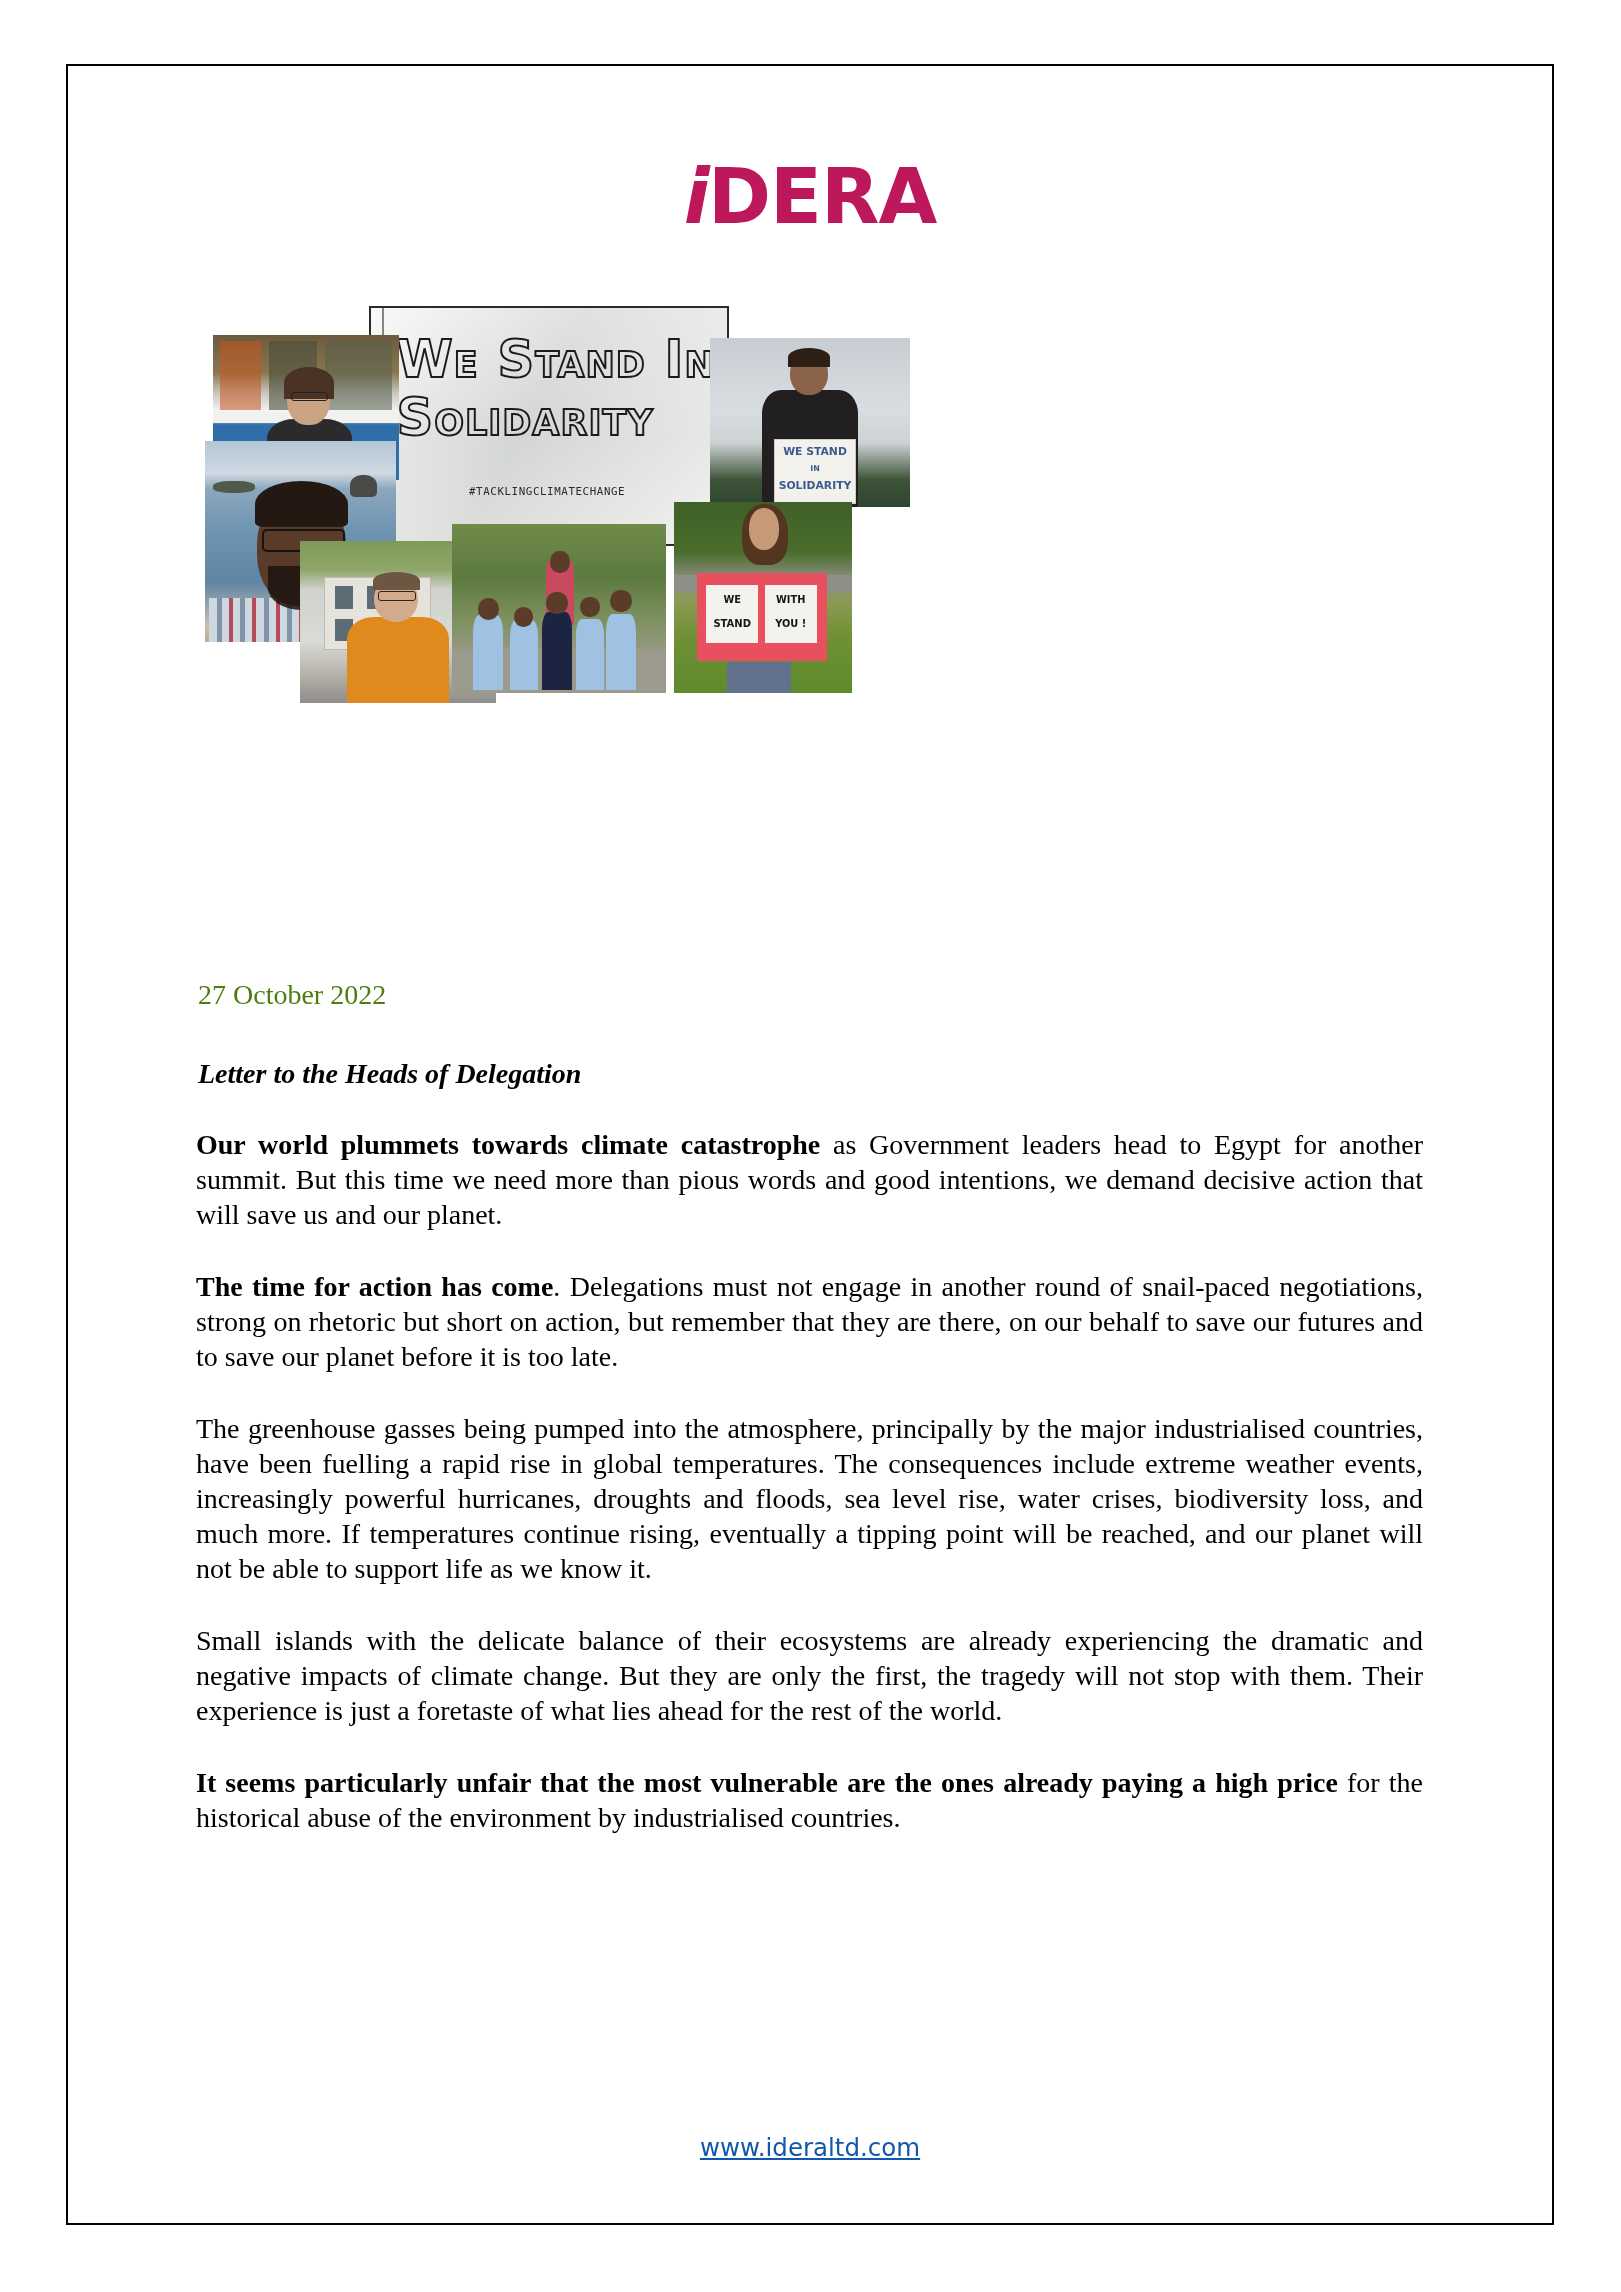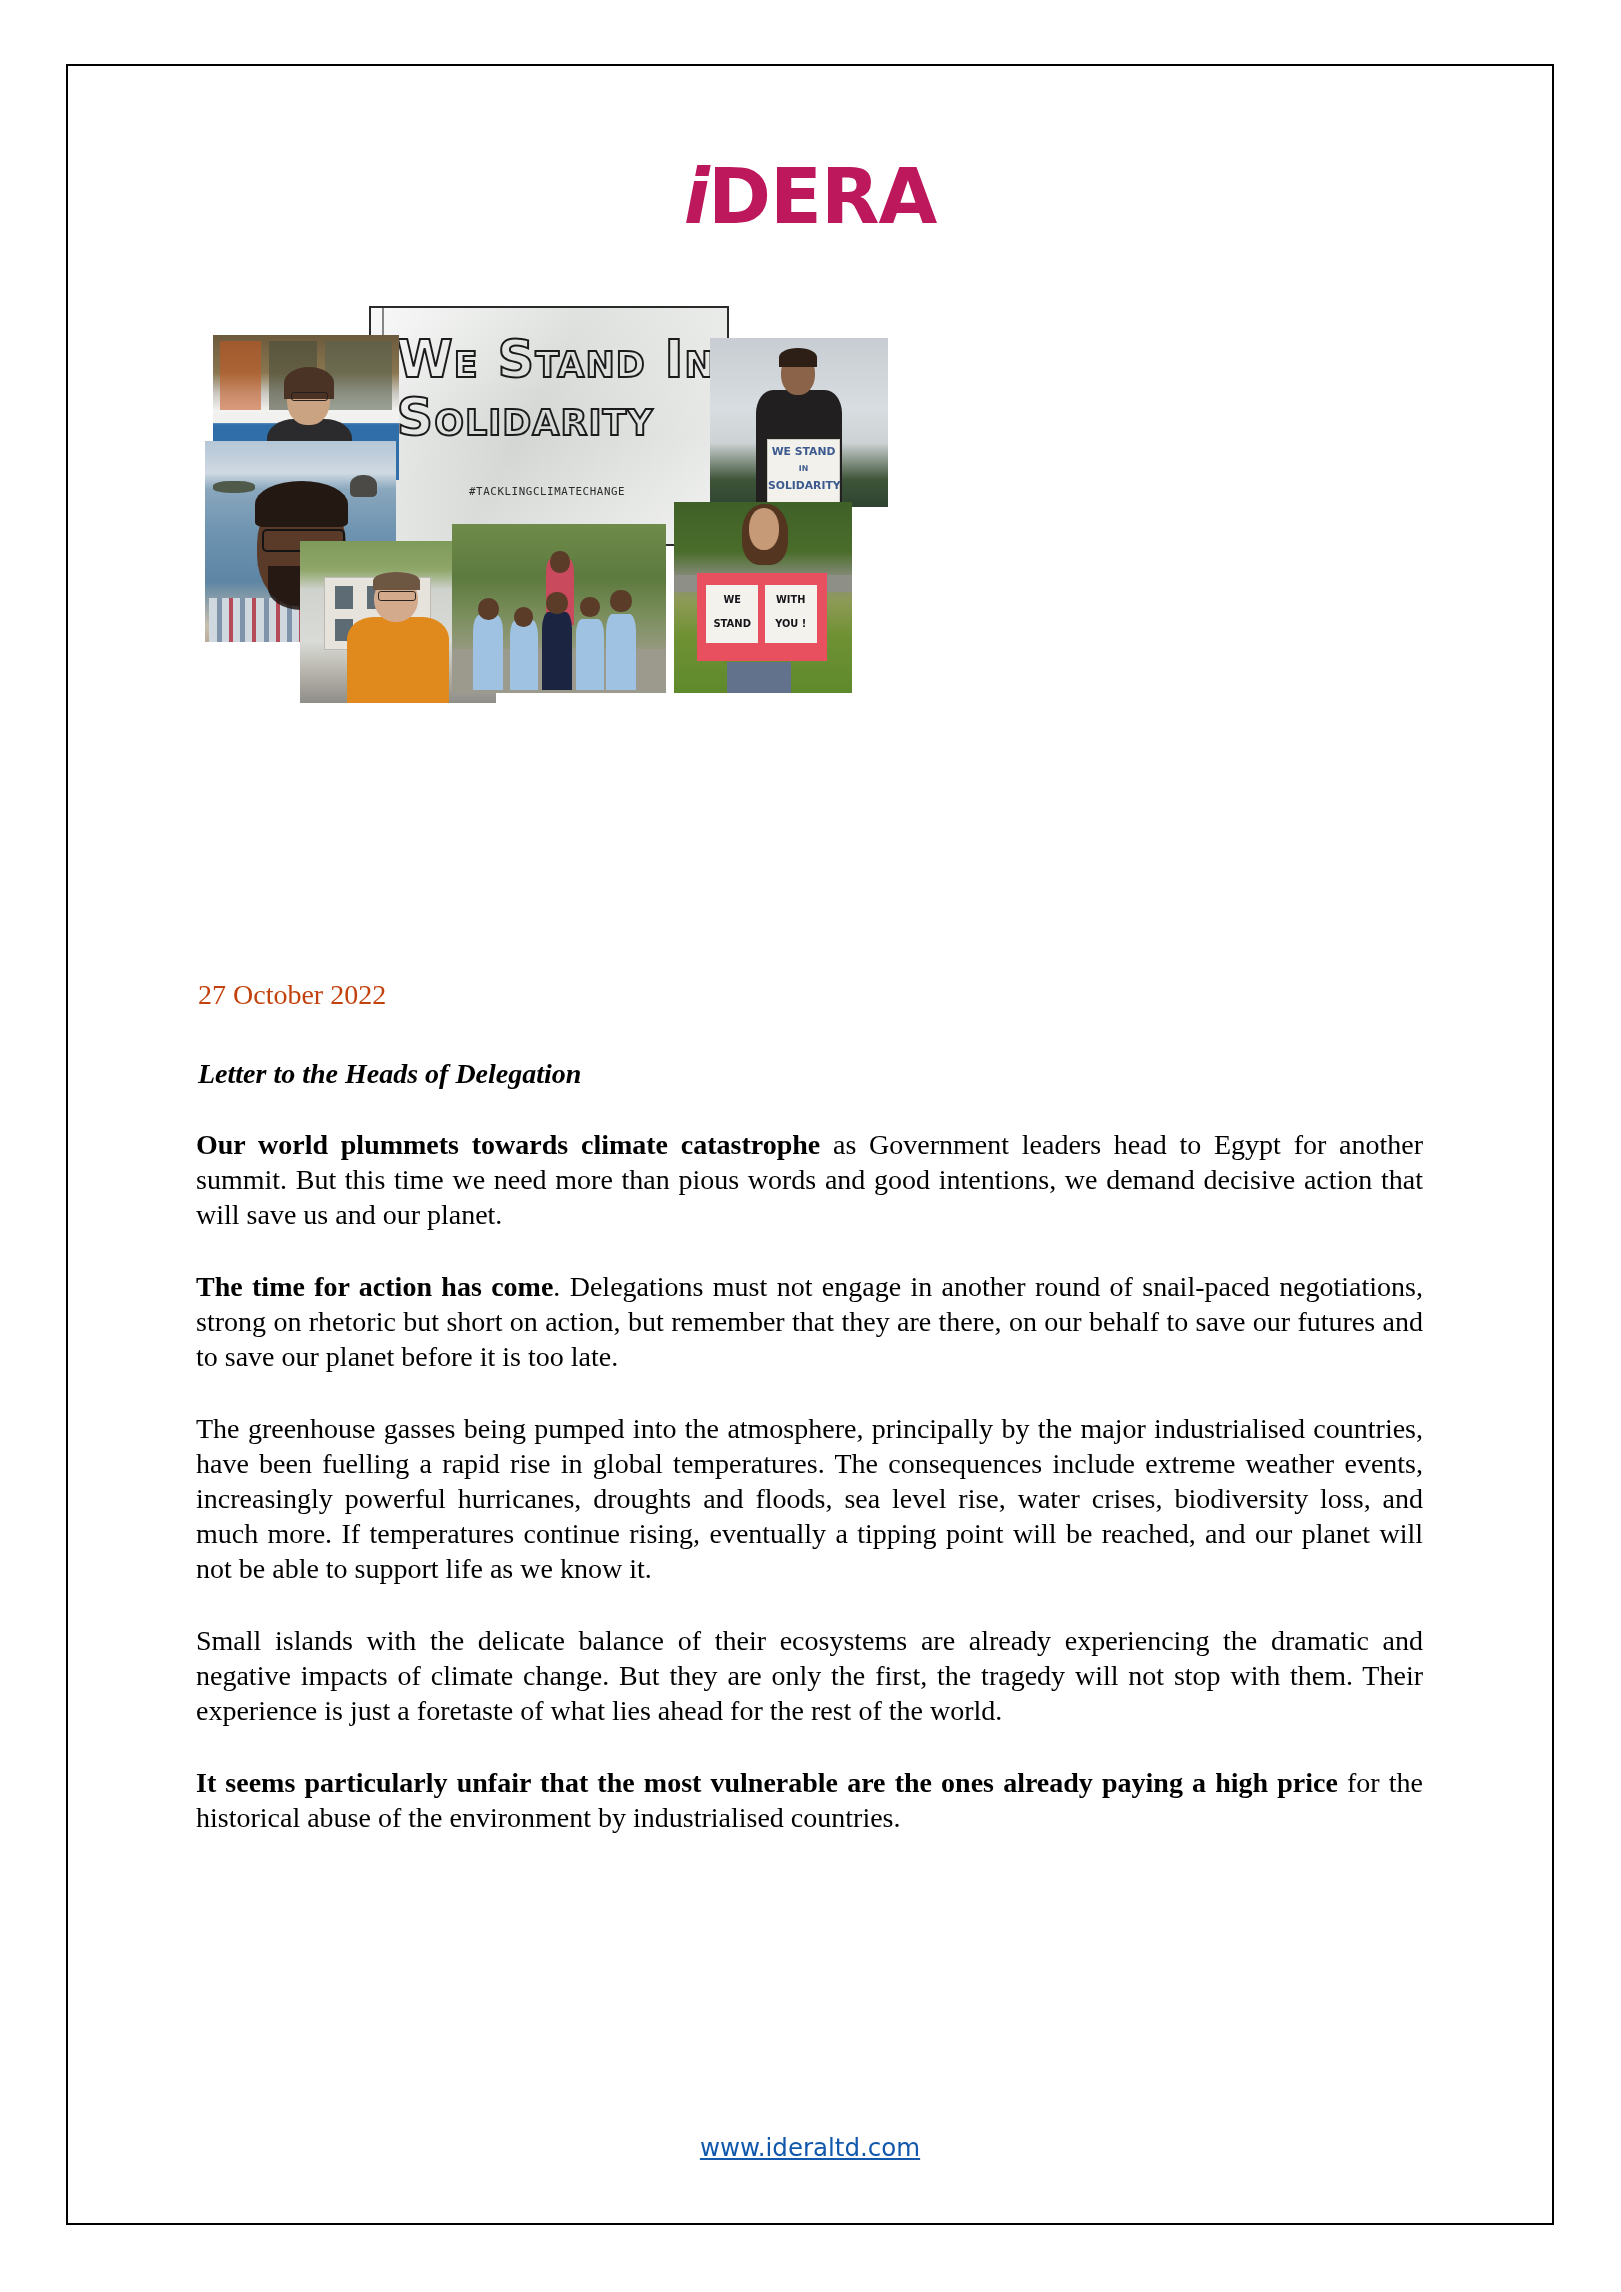--- a/index.html
+++ b/index.html
@@ -142,21 +142,21 @@
   #ph-street .shirt { position:absolute; left:24%; top:47%; width:52%; height:53%; border-radius:26% 26% 0 0; background:#e08a1e; }
 
   
   #ph-school { left: 384px; top: 233px; width: 214px; height: 169px; z-index: 5; }
   #ph-school .bg { position:absolute; inset:0; background: linear-gradient(180deg,#6f8b4a 0%, #5d7a3f 32%, #7c8f5e 55%, #9a9b86 78%, #86916c 100%); }
   #ph-school .path { position:absolute; left:0; right:0; bottom:0; height:26%; background:#9c9a8c; }
   #ph-school .kid { position:absolute; bottom:2%; border-radius:22% 22% 0 0; }
   #ph-school .kidhead { position:absolute; border-radius:48%; background:#5b3c29; }
 
   
-  #ph-sol { left: 642px; top: 47px; width: 178px; height: 169px; z-index: 6; }
+  #ph-sol { left: 642px; top: 47px; width: 200px; height: 169px; z-index: 6; }
   #ph-sol .sky { position:absolute; inset:0; background: linear-gradient(180deg,#c7cdd2 0%, #d8dde1 42%, #cdd2d4 62%, #3d5438 84%, #2f4430 100%); }
   #ph-sol .head { position:absolute; left:40%; top:9%; width:19%; height:25%; border-radius:47%; background:#8a6348; }
   #ph-sol .hair { position:absolute; left:39%; top:6%; width:21%; height:11%; border-radius:50% 50% 0 0; background:#2d1f16; }
   #ph-sol .body { position:absolute; left:26%; top:31%; width:48%; height:69%; border-radius:20% 20% 0 0; background:#211f20; }
   #ph-sol .placard { position:absolute; left:32%; top:60%; width:40%; height:37%; background:#f2f1ec; border:1px solid #cfcdc5; }
   #ph-sol .pl-t {
     position:absolute; left:0; right:0; text-align:center;
     font-family:"DejaVu Sans", sans-serif; font-weight:700; color:#3d5a8f;
   }
 
@@ -177,21 +177,21 @@
   
   .body-area {
     position: absolute;
     left: 128px;
     top: 912px;
     width: 1227px;
   }
   .date {
     font-size: 28px;
     line-height: 1.2;
-    color: #c2410c;
+    color: #4d7c0f;
     margin: 0 0 0 2px;
   }
   .subject {
     font-size: 28px;
     font-weight: bold;
     font-style: italic;
     margin: 46px 0 0 2px;
     color: #000;
   }
   p.para {

